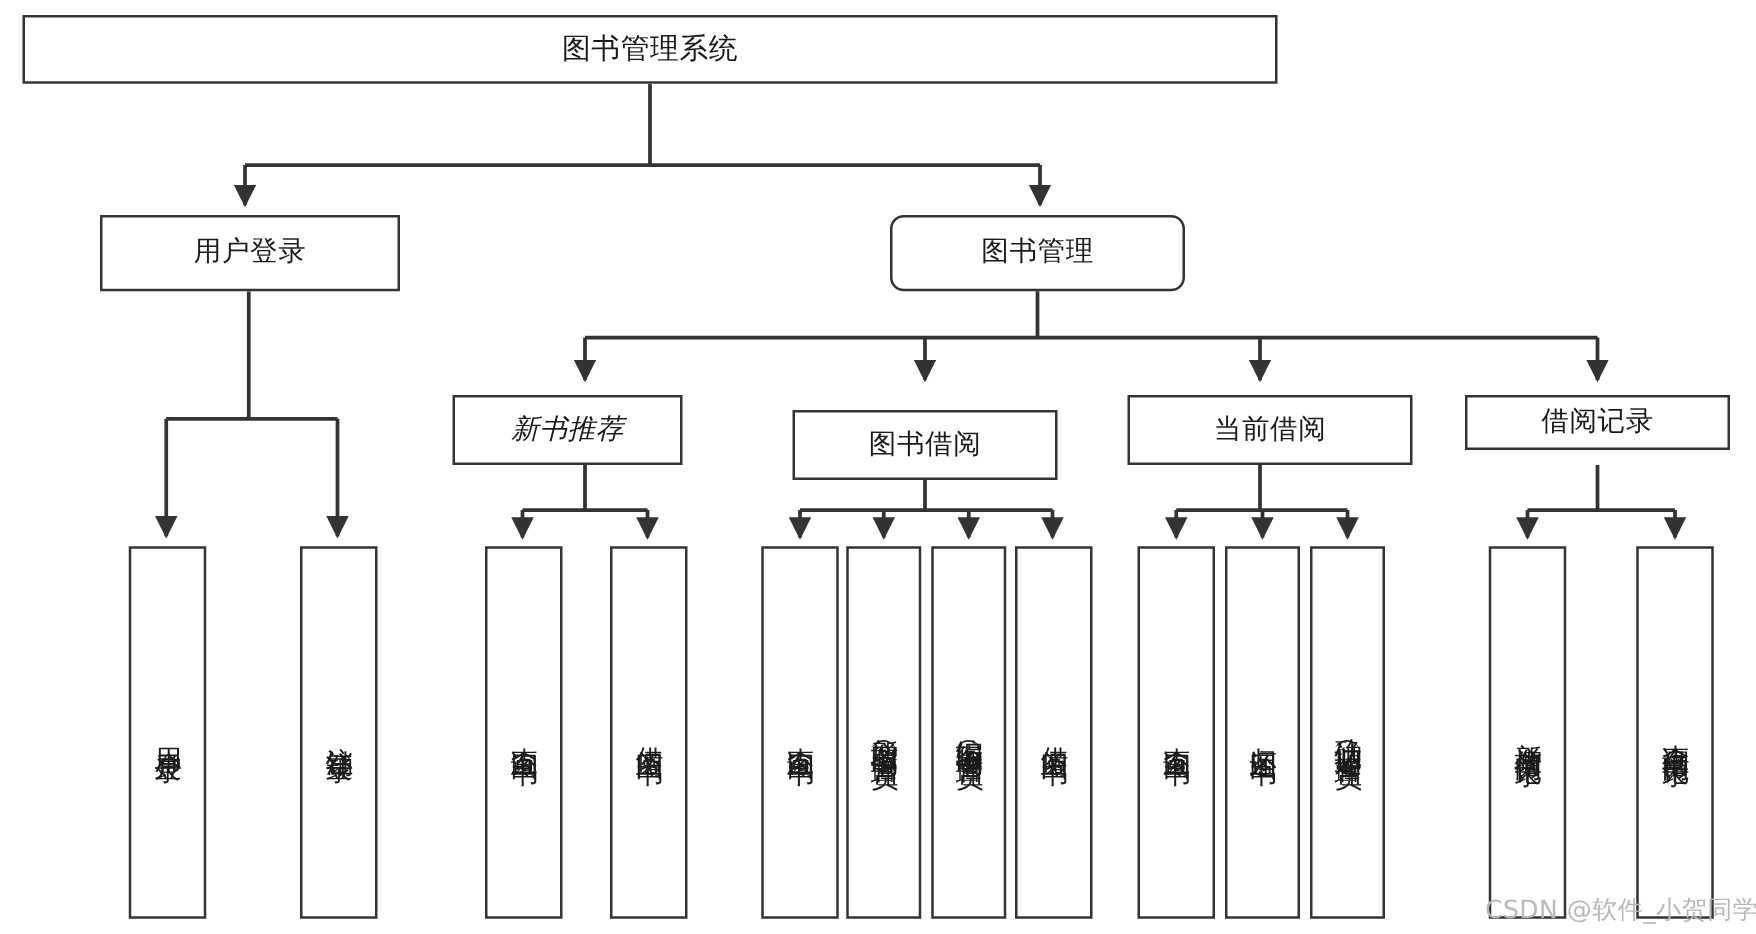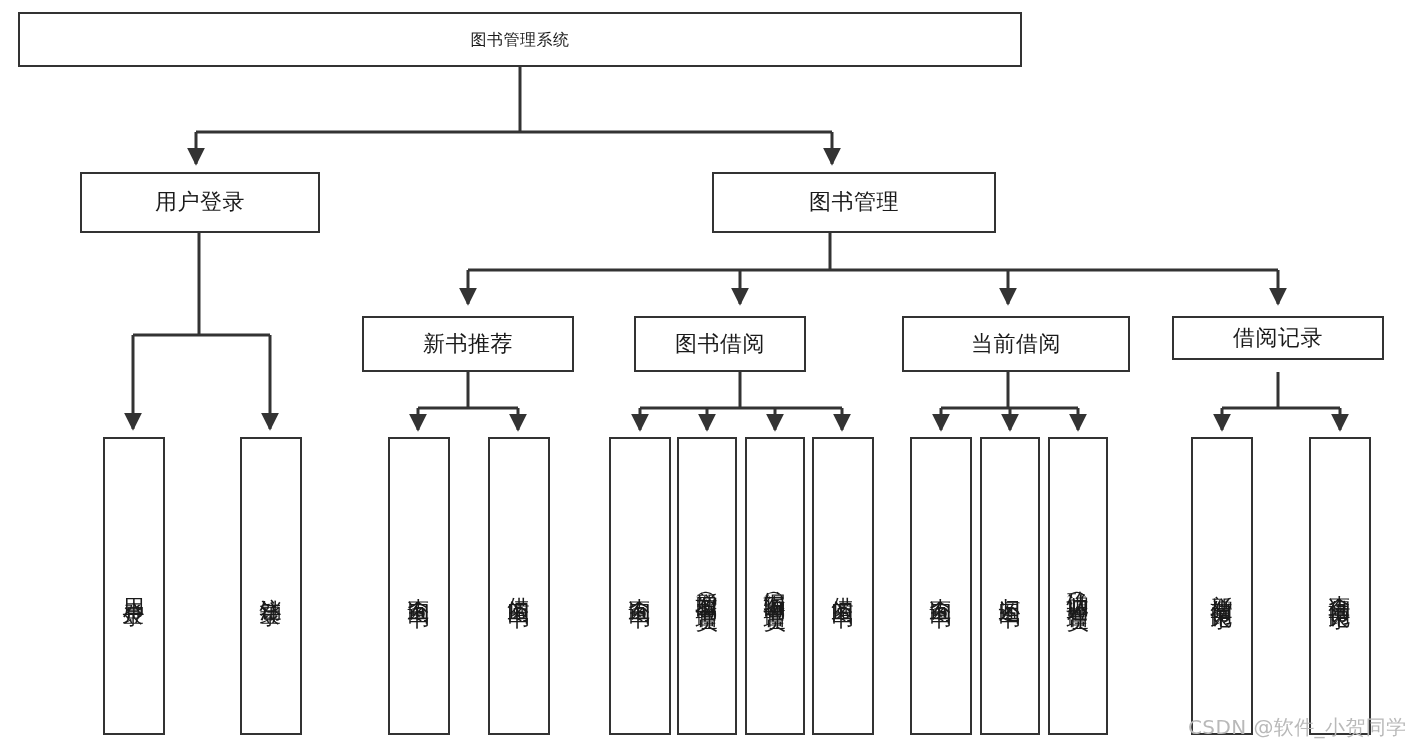--- a/index.html
+++ b/index.html
@@ -43,21 +43,21 @@
     line-height: 1.12;
     white-space: nowrap;
   }
   
   .node.horiz .lbl {
     writing-mode: horizontal-tb;
     font-size: 22px;
     letter-spacing: 0.5px;
   }
   .node.root .lbl {
-    font-size: 16px;
+    font-size: 23px;
   }
   
   .node.vert {
     align-items: center;
     justify-content: center;
     padding: 4px 0;
   }
   .node.vert .lbl {
     writing-mode: vertical-rl;
     text-orientation: upright;
@@ -134,29 +134,29 @@
   </svg>
 
   <div class="node horiz root" style="left:18px; top:12px; width:1004px; height:55px;">
     <span class="lbl">图书管理系统</span>
   </div>
 
   <div class="node horiz" style="left:80px; top:172px; width:240px; height:61px;">
     <span class="lbl">用户登录</span>
   </div>
 
-  <div class="node horiz" style="left:712px; top:172px; width:284px; height:61px;">
+  <div class="node horiz" style="left:712px; top:172px; width:236px; height:61px;border-radius:11px;">
     <span class="lbl">图书管理</span>
   </div>
 
-  <div class="node horiz" style="left:362px; top:316px; width:212px; height:56px;">
+  <div class="node horiz" style="left:362px; top:316px; width:184px; height:56px;font-style:italic;">
     <span class="lbl">新书推荐</span>
   </div>
 
-  <div class="node horiz" style="left:634px; top:316px; width:172px; height:56px;">
+  <div class="node horiz" style="left:634px; top:328px; width:212px; height:56px;">
     <span class="lbl">图书借阅</span>
   </div>
 
   <div class="node horiz" style="left:902px; top:316px; width:228px; height:56px;">
     <span class="lbl">当前借阅</span>
   </div>
 
   <div class="node horiz" style="left:1172px; top:316px; width:212px; height:44px;">
     <span class="lbl">借阅记录</span>
   </div>

